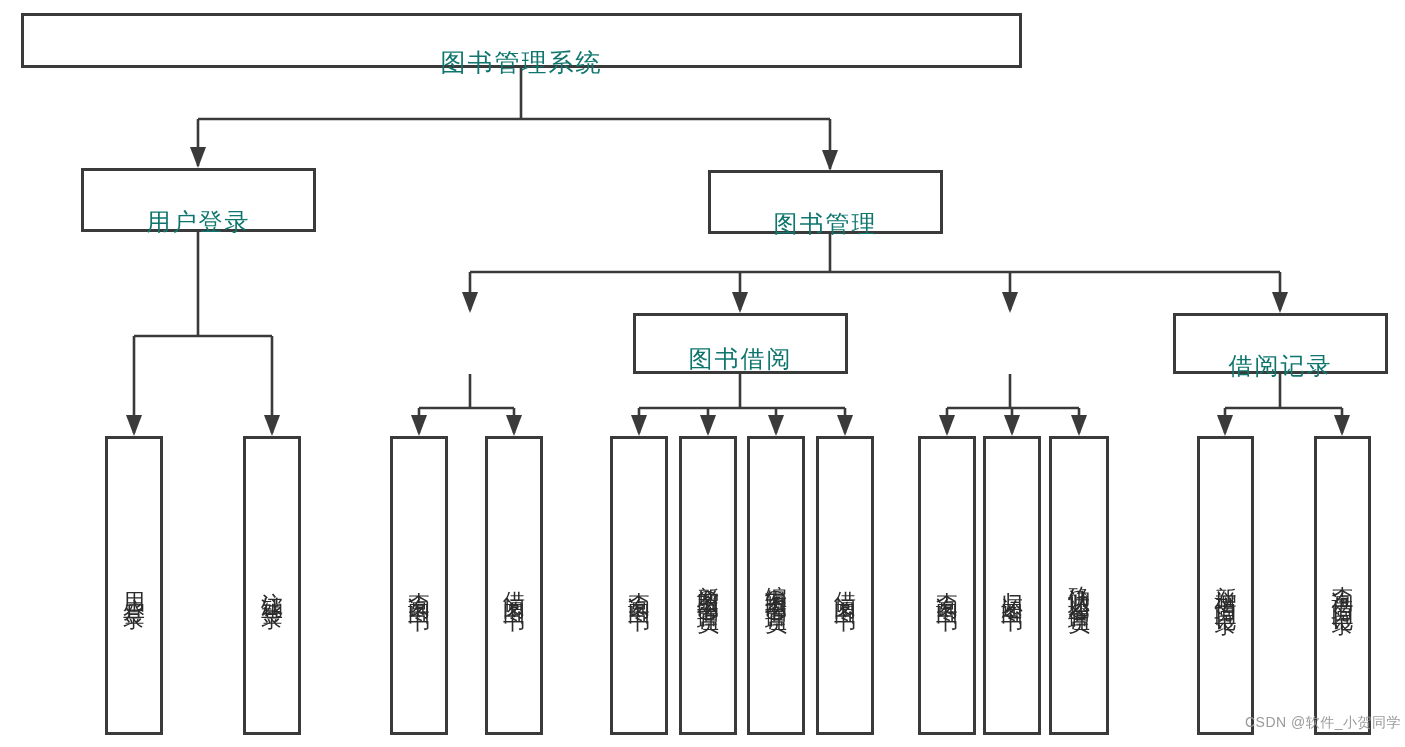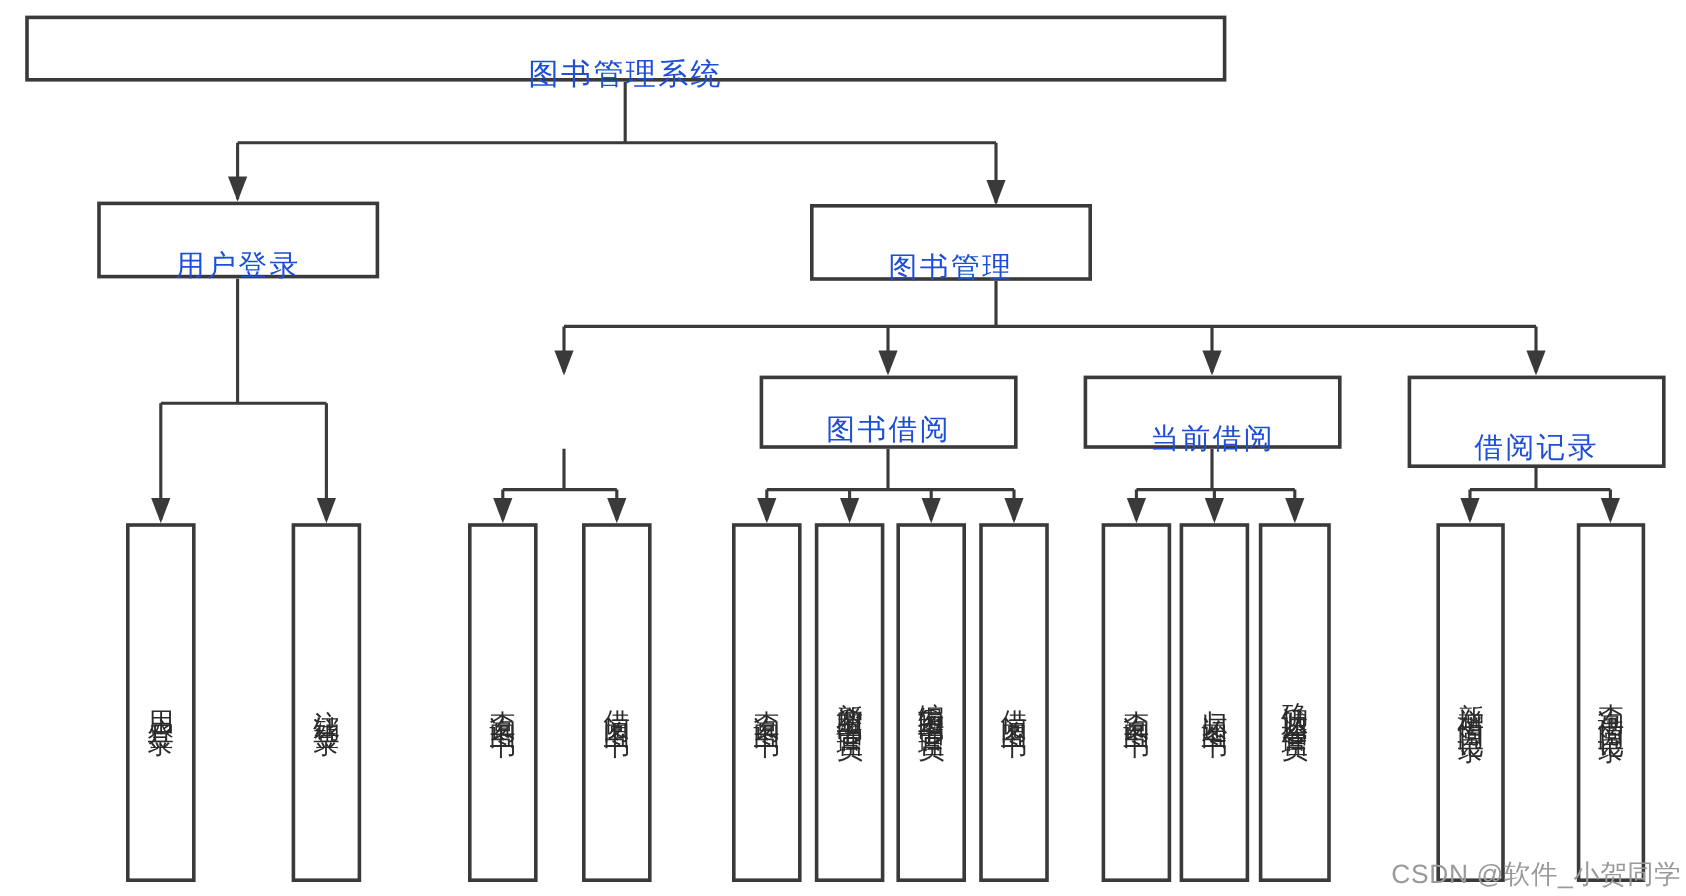--- a/index.html
+++ b/index.html
@@ -26,21 +26,21 @@
     position: absolute;
     box-sizing: border-box;
     background: #ffffff;
     border: 3px solid #3a3a3a;
     display: flex;
     align-items: center;
     justify-content: center;
   }
   .lbl {
     font-size: 24px;
-    color: #1d4ed8;
+    color: #0f766e;
     letter-spacing: 2px;
     white-space: nowrap;
     line-height: 1;
     margin-top: 44px;
   }
   .lbl.root-lbl { font-size: 25px; }
   .vbox {
     position: absolute;
     box-sizing: border-box;
     background: #ffffff;
@@ -56,21 +56,21 @@
     letter-spacing: 6px;
     color: #2b2b2b;
     line-height: 1;
     white-space: nowrap;
   }
   .vlbl.long { letter-spacing: 4px; }
   .watermark {
     position: absolute;
     right: 4px;
     top: 714px;
-    font-size: 22px;
+    font-size: 14px;
     color: #9a9a9a;
     letter-spacing: 0.5px;
     white-space: nowrap;
   }
 </style>
 </head>
 <body>
 
 <div class="canvas">
 
@@ -131,31 +131,28 @@
     </g>
   </svg>
 
   <div class="hbox" style="left:21px; top:13px; width:1001px; height:55px;">
     <span class="lbl root-lbl">图书管理系统</span>
   </div>
 
   <div class="hbox" style="left:81px; top:168px; width:235px; height:64px;">
     <span class="lbl">用户登录</span>
   </div>
-  <div class="hbox" style="left:675px; top:170px; width:235px; height:64px;">
+  <div class="hbox" style="left:708px; top:170px; width:235px; height:64px;">
     <span class="lbl">图书管理</span>
   </div>
 
   <div class="hbox" style="left:633px; top:313px; width:215px; height:61px;align-items:flex-end;">
     <span class="lbl">图书借阅</span>
   </div>
-  <div class="hbox" style="left:903px; top:313px; width:215px; height:61px;">
-    <span class="lbl">当前借阅</span>
-  </div>
-  <div class="hbox" style="left:1173px; top:313px; width:215px; height:77px;">
+  <div class="hbox" style="left:1173px; top:313px; width:215px; height:61px;">
     <span class="lbl">借阅记录</span>
   </div>
 
   <div class="vbox" style="left:105px; top:436px; width:58px; height:299px;">
     <span class="vlbl">用户登录</span>
   </div>
   <div class="vbox" style="left:243px; top:436px; width:58px; height:299px;">
     <span class="vlbl">注销登录</span>
   </div>
 

